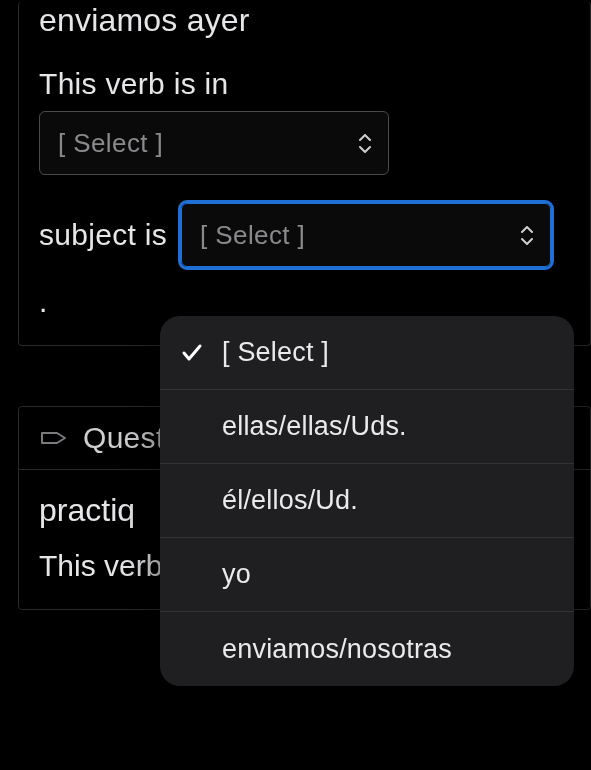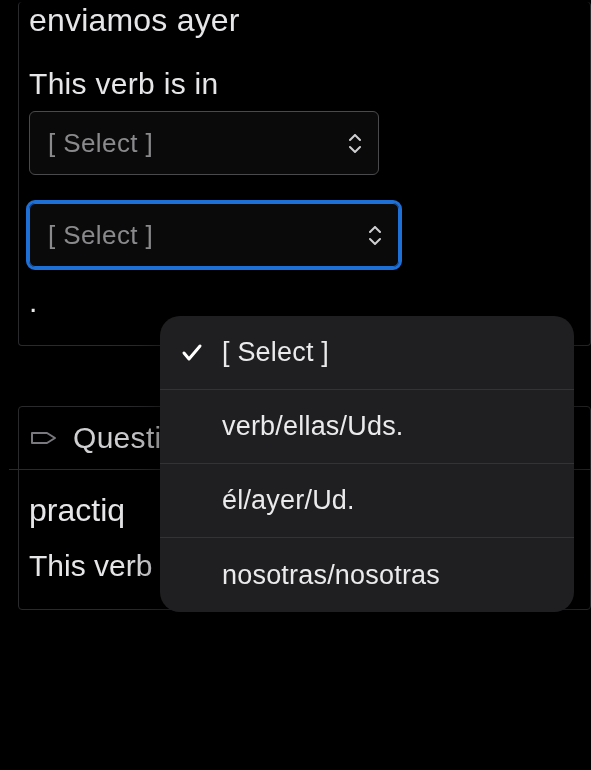--- a/index.html
+++ b/index.html
@@ -1,18 +1,18 @@
 <!DOCTYPE html>
 <html><head>
 <meta charset="utf-8">
 <style>
   *{box-sizing:border-box;margin:0;padding:0}
   html,body{width:591px;height:770px;background:#000;overflow:hidden}
   body{font-family:-apple-system,"SF Pro Text","Segoe UI",Helvetica,Arial,sans-serif;color:#e8e8ea;font-weight:300;-webkit-font-smoothing:antialiased}
-  .section{border:1px solid #2a2a2c;border-radius:4px;margin:0 0 60px 18px;padding:0 20px 26px 10px;position:relative}
+  .section{border:1px solid #2a2a2c;border-radius:4px;margin:0 0 60px 18px;padding:0 20px 26px 20px;position:relative}
   .section.first{margin-top:-16px;border-top:none}
   .phrase{font-size:32px;color:#e6e6e9;margin:18px 0 28px 0;font-weight:400;letter-spacing:.2px}
   .line{display:flex;flex-wrap:wrap;align-items:center;gap:14px;font-size:30px;color:#e6e6e9;font-weight:400}
   .text{white-space:nowrap;letter-spacing:.3px}
   .select{position:relative;height:64px;border:1px solid #4a4a4c;border-radius:6px;background:#0a0a0b;display:flex;align-items:center;padding:0 48px 0 18px;cursor:pointer;min-width:0}
   .select.w1{width:350px;margin-bottom:10px}
   .select.w2{width:370px}
   .select.active{outline:3px solid #1e6fd6;outline-offset:0;border-color:#1e6fd6}
   .select-val{font-size:26px;color:#8a8a8d;letter-spacing:.4px;font-weight:400}
   .caret{position:absolute;right:14px;top:50%;transform:translateY(-50%);width:18px;height:22px;display:flex;flex-direction:column;justify-content:center;align-items:center;gap:3px}
@@ -47,20 +47,21 @@
             <path d="M2 6 L7 1 L12 6" stroke="#cfcfd2" stroke-width="2" fill="none" stroke-linecap="round"></path>
           </svg>
         <svg width="14" height="8" viewBox="0 0 14 8">
             <path d="M2 2 L7 7 L12 2" stroke="#cfcfd2" stroke-width="2" fill="none" stroke-linecap="round"></path>
           </svg>
       </span>
     </div>
   </div>
 
   <div class="line" style="margin-top:18px">
+    <span class="text">subject is</span>
     <div class="select w2 active">
       <span class="select-val">[ Select ]</span>
       <span class="caret">
         <svg width="14" height="8" viewBox="0 0 14 8">
             <path d="M2 6 L7 1 L12 6" stroke="#cfcfd2" stroke-width="2" fill="none" stroke-linecap="round"></path>
           </svg>
         <svg width="14" height="8" viewBox="0 0 14 8">
             <path d="M2 2 L7 7 L12 2" stroke="#cfcfd2" stroke-width="2" fill="none" stroke-linecap="round"></path>
           </svg>
       </span>
@@ -86,21 +87,24 @@
 <div class="menu">
   <div class="menu-item">
     <span class="check">
       <svg width="24" height="24" viewBox="0 0 24 24">
           <path d="M4 12 L9 18 L20 5" stroke="#fff" stroke-width="3" fill="none" stroke-linecap="round" stroke-linejoin="round"></path>
         </svg>
     </span>
     <span>[ Select ]</span>
   </div>
   <div class="menu-item">
-    <span>verb/ellas/Uds.</span>
+    <span>ellas/ellas/Uds.</span>
   </div>
   <div class="menu-item">
-    <span>él/ayer/Ud.</span>
+    <span>él/ellos/Ud.</span>
   </div>
   <div class="menu-item">
-    <span>nosotras/nosotras</span>
+    <span>yo</span>
+  </div>
+  <div class="menu-item">
+    <span>enviamos/nosotras</span>
   </div>
 </div>
 
 </body></html>

